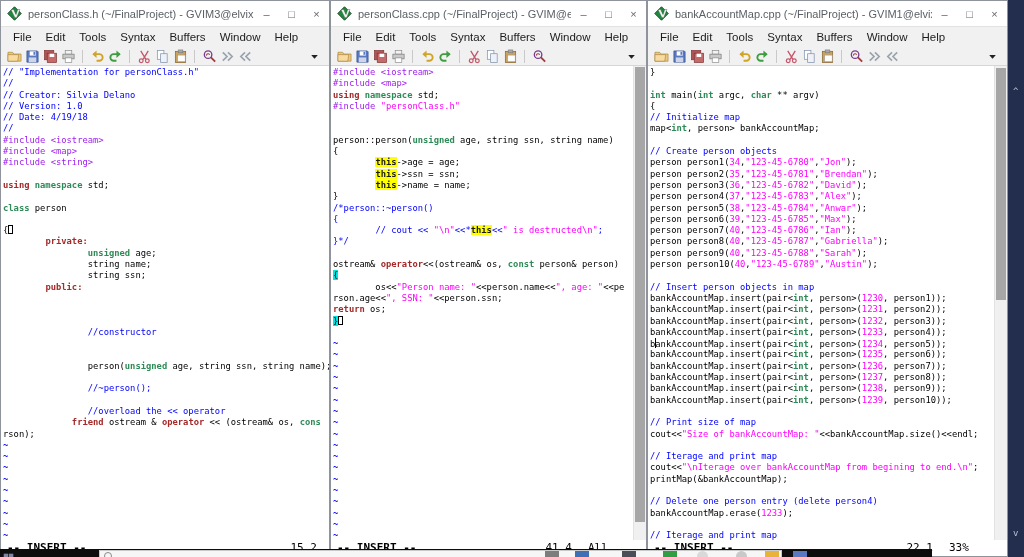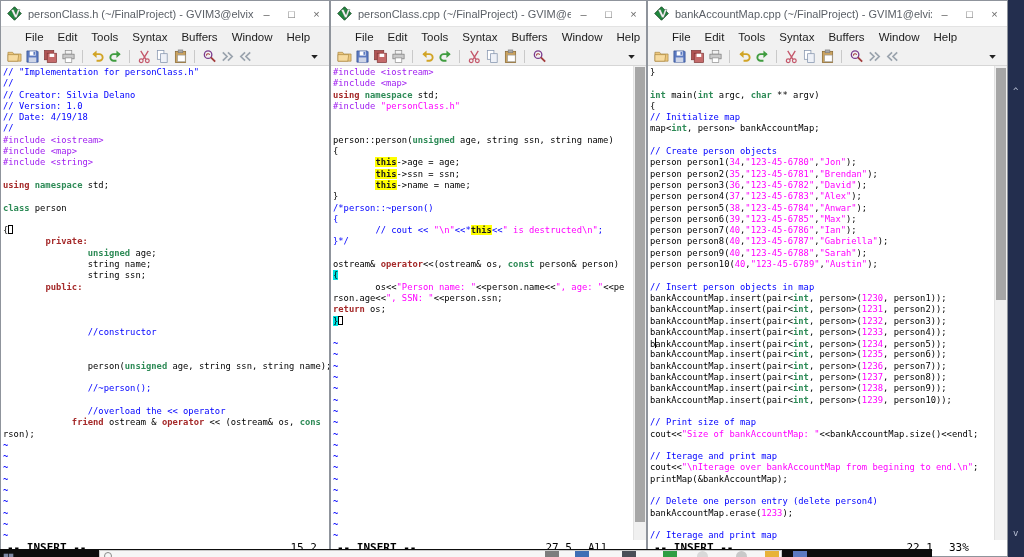--- a/index.html
+++ b/index.html
@@ -12,21 +12,21 @@
   #win0{left:0;width:330px;}
   #win1{left:330px;width:317px;}
   #win2{left:647px;width:361px;}
 
   .titlebar{flex:0 0 25px;background:#fff;display:flex;align-items:center;padding-left:6px;}
   .vim-ico{width:15px;height:15px;flex:0 0 auto;}
   .title-text{font-size:11px;color:#5a5f66;margin-left:6px;white-space:nowrap;overflow:hidden;flex:1;}
   .win-controls{display:flex;flex:0 0 auto;height:25px;}
   .win-btn{width:25px;height:25px;display:flex;align-items:center;justify-content:center;color:#666;font-size:11px;}
 
-  .menubar{flex:0 0 21px;background:#f1f1f1;display:flex;align-items:center;padding-left:17px;border-top:1px solid #e3e3e3;}
+  .menubar{flex:0 0 21px;background:#f1f1f1;display:flex;align-items:center;padding-left:5px;border-top:1px solid #e3e3e3;}
   .menu-item{font-size:11.5px;color:#1c1c1c;padding:0 7px;}
 
   .toolbar{flex:0 0 19px;background:#f1f1f1;border-bottom:1px solid #d6d6d6;display:flex;align-items:center;padding:0 6px 0 4px;}
   .tb-icon{width:15px;height:15px;margin:0 1.5px;flex:0 0 auto;}
   .tb-icon svg{width:100%;height:100%;display:block;}
   .tb-sep{width:1px;height:13px;background:#c9c9c9;margin:0 5px;flex:0 0 auto;}
   .tb-overflow{margin-left:auto;}
 
   .textwrap{flex:1 1 auto;display:flex;overflow:hidden;background:#fff;}
   .code{flex:1;overflow:hidden;font-family:"DejaVu Sans Mono",monospace;font-size:8.8px;line-height:11.3px;white-space:pre;color:#000;padding-left:2px;padding-top:1px;}
@@ -300,21 +300,21 @@
         </span>
       </div>
     <div class="textwrap">
       <div class="code"><div class="row"><span class="seg-p">#include &lt;iostream&gt;</span></div><div class="row"><span class="seg-p">#include &lt;map&gt;</span></div><div class="row"><span class="seg-k">using </span><span class="seg-t">namespace</span><span class="seg-n"> std;</span></div><div class="row"><span class="seg-p">#include </span><span class="seg-s">"personClass.h"</span></div><div class="row"></div><div class="row"></div><div class="row"><span class="seg-n">person::person(</span><span class="seg-t">unsigned</span><span class="seg-n"> age, string ssn, string name)</span></div><div class="row"><span class="seg-n">{</span></div><div class="row"><span class="seg-n">        </span><span class="seg-hl">this</span><span class="seg-n">-&gt;age = age;</span></div><div class="row"><span class="seg-n">        </span><span class="seg-hl">this</span><span class="seg-n">-&gt;ssn = ssn;</span></div><div class="row"><span class="seg-n">        </span><span class="seg-hl">this</span><span class="seg-n">-&gt;name = name;</span></div><div class="row"><span class="seg-n">}</span></div><div class="row"><span class="seg-c">/*person::~person()</span></div><div class="row"><span class="seg-c">{</span></div><div class="row"><span class="seg-n">        </span><span class="seg-c">// cout &lt;&lt; </span><span class="seg-s">"\n"</span><span class="seg-c">&lt;&lt;*</span><span class="seg-hl">this</span><span class="seg-c">&lt;&lt;</span><span class="seg-s">" is destructed\n"</span><span class="seg-c">;</span></div><div class="row"><span class="seg-c">}*/</span></div><div class="row"></div><div class="row"><span class="seg-n">ostream&amp; </span><span class="seg-k">operator</span><span class="seg-n">&lt;&lt;(ostream&amp; os, </span><span class="seg-t">const</span><span class="seg-n"> person&amp; person)</span></div><div class="row"><span class="seg-mp">{</span></div><div class="row"><span class="seg-n">        os&lt;&lt;</span><span class="seg-s">"Person name: "</span><span class="seg-n">&lt;&lt;person.name&lt;&lt;</span><span class="seg-s">", age: "</span><span class="seg-n">&lt;&lt;pe</span></div><div class="row"><span class="seg-n">rson.age&lt;&lt;</span><span class="seg-s">", SSN: "</span><span class="seg-n">&lt;&lt;person.ssn;</span></div><div class="row"><span class="seg-k">return</span><span class="seg-n"> os;</span></div><div class="row"><span class="seg-mp">}</span><span class="cursor-hollow"></span></div><div class="row"></div><div class="row"><span class="seg-nt">~</span></div><div class="row"><span class="seg-nt">~</span></div><div class="row"><span class="seg-nt">~</span></div><div class="row"><span class="seg-nt">~</span></div><div class="row"><span class="seg-nt">~</span></div><div class="row"><span class="seg-nt">~</span></div><div class="row"><span class="seg-nt">~</span></div><div class="row"><span class="seg-nt">~</span></div><div class="row"><span class="seg-nt">~</span></div><div class="row"><span class="seg-nt">~</span></div><div class="row"><span class="seg-nt">~</span></div><div class="row"><span class="seg-nt">~</span></div><div class="row"><span class="seg-nt">~</span></div><div class="row"><span class="seg-nt">~</span></div><div class="row"><span class="seg-nt">~</span></div><div class="row"><span class="seg-nt">~</span></div><div class="row"><span class="seg-nt">~</span></div><div class="row"><span class="seg-nt">~</span></div></div>
       <div class="scrollbar">
           <div class="sb-thumb"></div>
         </div>
     </div>
     <div class="statusbar">
       <span class="mode">-- INSERT --</span>
-      <span class="ruler">27,5</span>
+      <span class="ruler">41,4</span>
       <span class="scrollpos">All</span>
     </div>
   </div>
 
   <div class="gvim" id="win2">
     <div class="titlebar">
       <span class="vim-ico"><svg viewBox="0 0 16 16">
             <path d="M8 .8 15.2 8 8 15.2.8 8z" fill="#1f8a3d" stroke="#0f401d" stroke-width=".9"></path>
             <path d="M4.6 3.6h3v1.3l2 4.2 1.8-5.5 2.4.2-3.4 8.6h-2L4.6 4.8z" fill="#f2f2f2" stroke="#0f401d" stroke-width=".4"></path>
           </svg></span>

